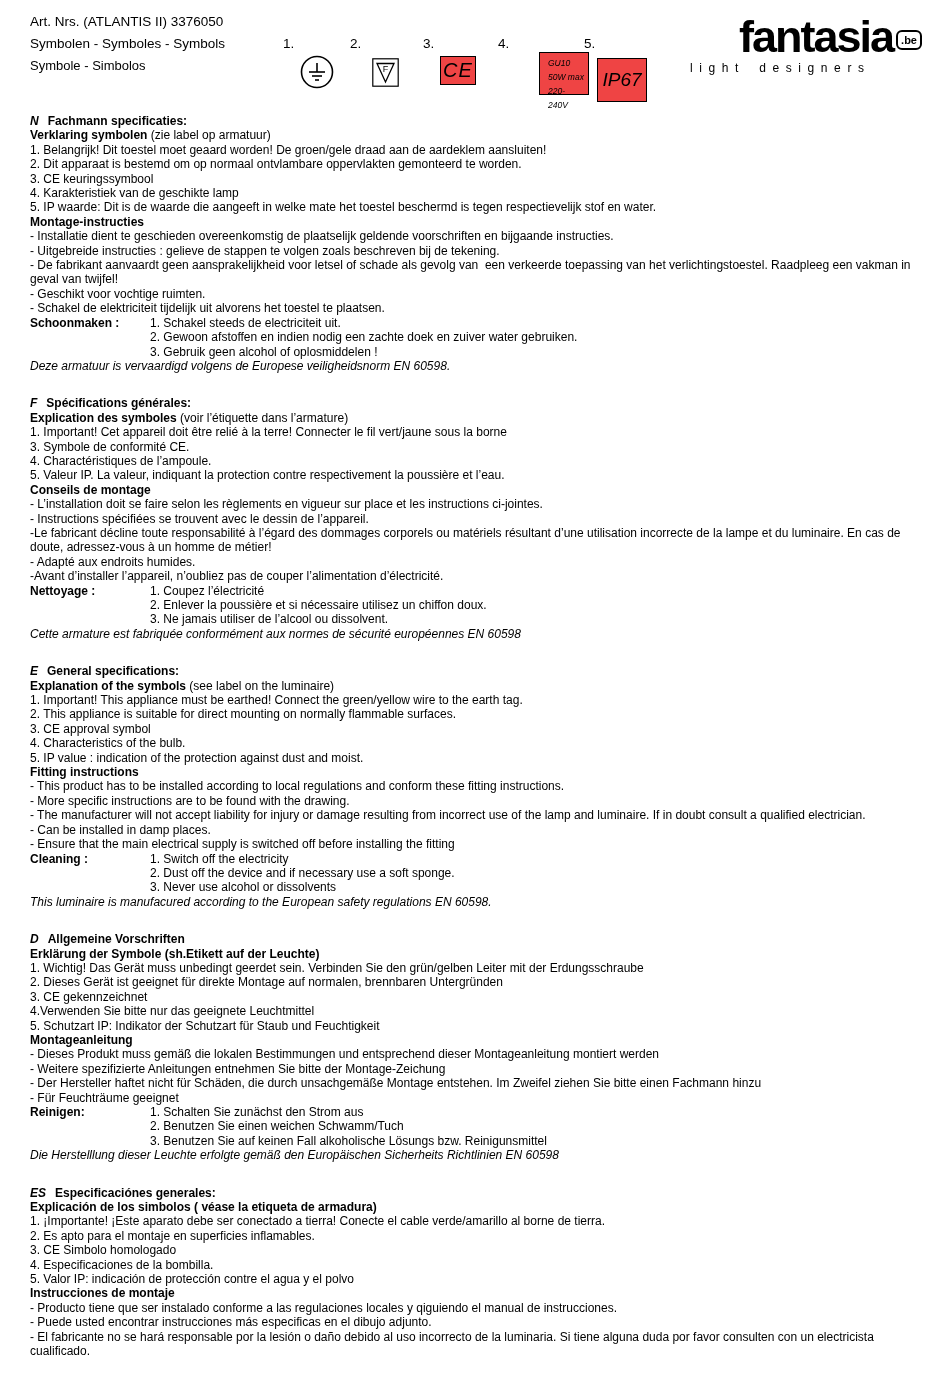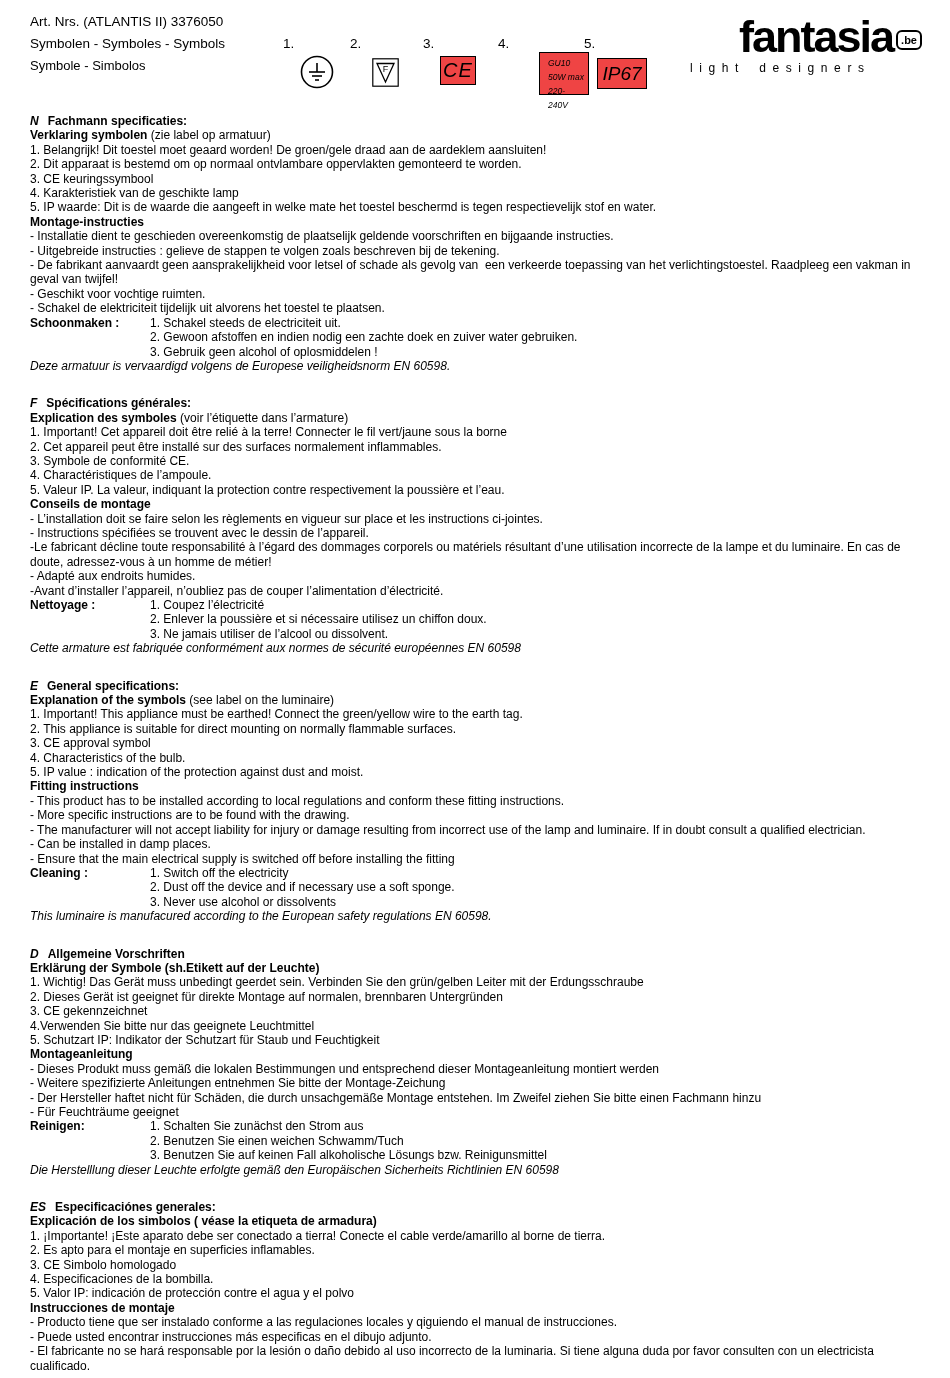--- a/index.html
+++ b/index.html
@@ -21,21 +21,21 @@
   .header { position:relative; height:92px; }
   .art-line  { font-size:13.5px; line-height:16px; margin-bottom:6px; }
   .sym-line1 { font-size:13.5px; line-height:16px; margin-bottom:6px; }
   .sym-line2 { font-size:13px; line-height:16px; }
   .sym-num { position:absolute; top:22px; font-size:13.5px; }
   .sym-icon { position:absolute; }
   .box { border:1px solid #000; background:#ef4444; display:flex; align-items:center; justify-content:center;font-style:italic; }
   .ce-box   { left:410px; top:42px; width:36px; height:29px; font-size:20px; letter-spacing:1px; }
   .lamp-box { left:485px; top:38px; width:50px; height:43px; display:block; padding:2px 8px;margin-left:24px; }
   .lamp-box .lamp-line { font-size:8.5px; line-height:9.8px; white-space:nowrap; }
-  .ip-box   { left:567px; top:44px; width:50px; height:31px; font-size:19px; }
+  .ip-box   { left:567px; top:44px; width:50px; height:44px; font-size:19px; }
   .earth-ic { left:270px; top:40px; }
   .f-ic     { left:342px; top:44px; }
 
   
   .logo { position:absolute; right:0; top:0; width:232px; }
   .logo-top { display:flex; align-items:flex-start;justify-content:flex-end; }
   .brand { font-size:45px; font-weight:bold; letter-spacing:-2px; line-height:46px; }
   .domain { border:2px solid #000; border-radius:6px; font-size:11px; font-weight:bold;
             padding:2px 3px; margin-left:3px; margin-top:16px; line-height:12px; }
   .tagline { font-size:12px; letter-spacing:0.55em; word-spacing:0.35em; margin-top:1px; white-space:nowrap; }
@@ -126,21 +126,20 @@
         <div class="line">3. Gebruik geen alcohol of oplosmiddelen !</div>
       </div>
     </div>
     <div class="line footer">Deze armatuur is vervaardigd volgens de Europese veiligheidsnorm EN 60598.</div>
   </section>
 
   <section class="section">
     <div class="line title"><span class="lang">F</span><b>Spécifications générales:</b></div>
     <div class="line"><b>Explication des symboles</b><span> (voir l’étiquette dans l’armature)</span></div>
     <div class="line">1. Important! Cet appareil doit être relié à la terre! Connecter le fil vert/jaune sous la borne</div>
-    <div class="line">2. Cet appareil peut être installé sur des surfaces normalement inflammables.</div>
     <div class="line">3. Symbole de conformité CE.</div>
     <div class="line">4. Charactéristiques de l’ampoule.</div>
     <div class="line">5. Valeur IP. La valeur, indiquant la protection contre respectivement la poussière et l’eau.</div>
     <div class="line bold">Conseils de montage</div>
     <div class="line">- L’installation doit se faire selon les règlements en vigueur sur place et les instructions ci-jointes.</div>
     <div class="line">- Instructions spécifiées se trouvent avec le dessin de l’appareil.</div>
     <div class="line">-Le fabricant décline toute responsabilité à l’égard des dommages corporels ou matériels résultant d’une utilisation incorrecte de la lampe et du luminaire. En cas de doute, adressez-vous à un homme de métier!</div>
     <div class="line">- Adapté aux endroits humides.</div>
     <div class="line">-Avant d’installer l’appareil, n’oubliez pas de couper l’alimentation d’électricité.</div>
     <div class="cleaning">

